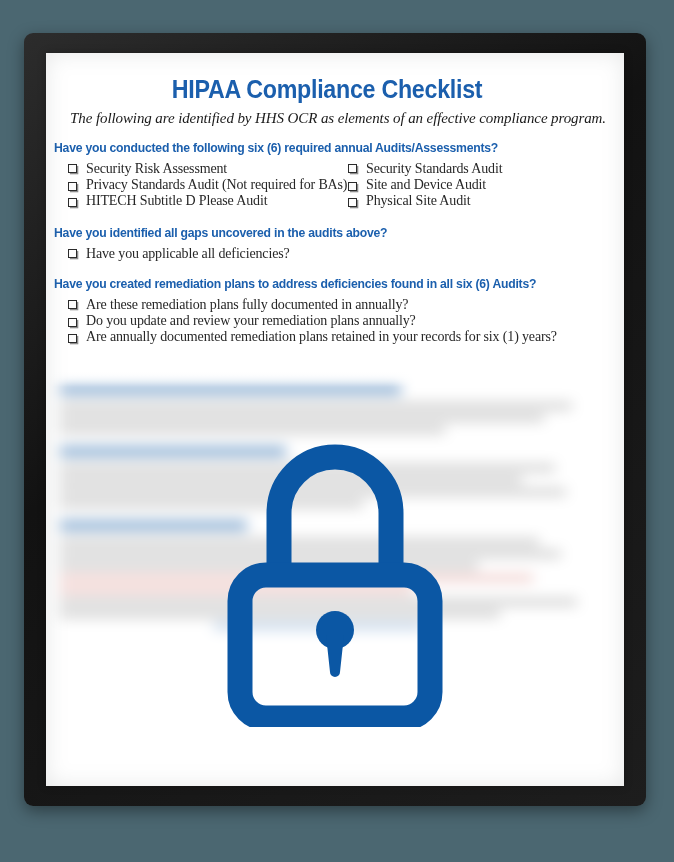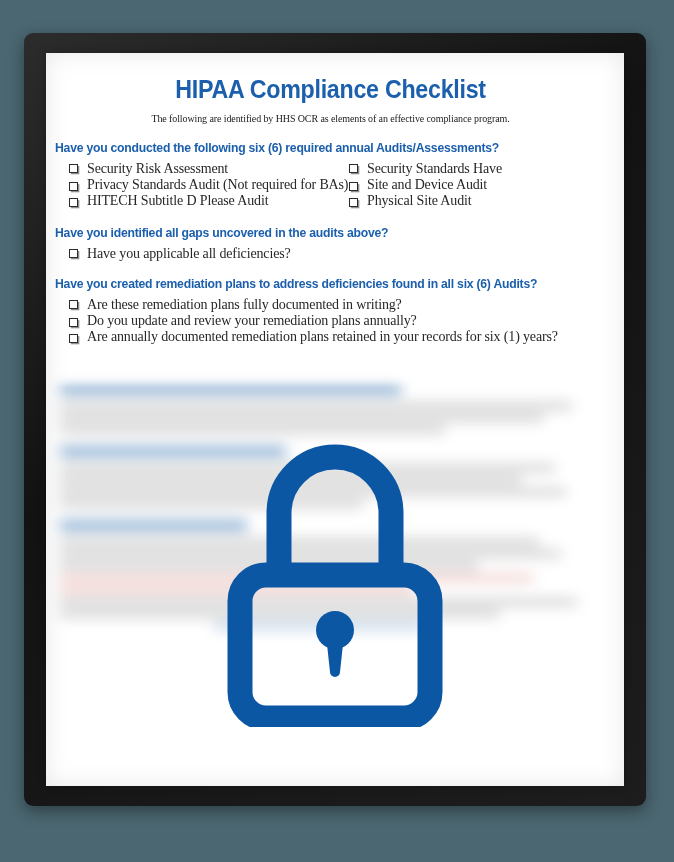--- a/index.html
+++ b/index.html
@@ -44,45 +44,47 @@
     position: absolute;
     left: 0;
     top: 0;
     width: 578px;
     height: 318px;
     background: #ffffff;
     z-index: 3;
   }
 
   .doc-inner {
-    padding: 22px 18px 0 9px;
+    padding: 22px 18px 0 2px;
   }
 
   #doc-title {
     text-align: center;
     color: #1b5fad;
     font-family: "Liberation Sans", sans-serif;
     font-weight: bold;
     font-size: 25px;
     letter-spacing: -0.3px;
     margin: 0 0 7px 0;
     transform: scaleX(0.93);
   }
 
   .subtitle-line {
-    text-align: center;
+    text-align: right;
     color: #1a1a1a;
     font-family: "Liberation Serif", serif;
-    font-size: 10px;
+    font-style: italic;
+    font-size: 15px;
     line-height: 15px;
     letter-spacing: -0.1px;
   }
 
   .section {
     margin-top: 15px;
+    margin-left: 6px;
   }
   .section-heading {
     color: #1b5fad;
     font-family: "Liberation Sans", sans-serif;
     font-weight: bold;
     font-size: 12.6px;
     letter-spacing: -0.25px;
     margin: 0 0 6px 0;
     transform: scaleX(0.97);
     transform-origin: left center;
@@ -258,21 +260,21 @@
                 <span class="item-label">Privacy Standards Audit (Not required for BAs)</span>
               </div>
               <div class="check-item">
                 <span class="checkbox"></span>
                 <span class="item-label">HITECH Subtitle D Please Audit</span>
               </div>
             </div>
             <div class="col col-right">
               <div class="check-item">
                 <span class="checkbox"></span>
-                <span class="item-label">Security Standards Have</span>
+                <span class="item-label">Security Standards Audit</span>
               </div>
               <div class="check-item">
                 <span class="checkbox"></span>
                 <span class="item-label">Site and Device Audit</span>
               </div>
               <div class="check-item">
                 <span class="checkbox"></span>
                 <span class="item-label">Physical Site Audit</span>
               </div>
             </div>
@@ -287,21 +289,21 @@
               <span class="item-label">Have you applicable all deficiencies?</span>
             </div>
           </div>
         </div>
 
         <div class="section">
           <div class="section-heading">Have you created remediation plans to address deficiencies found in all six (6) Audits?</div>
           <div class="items-one-col">
             <div class="check-item">
               <span class="checkbox"></span>
-              <span class="item-label">Are these remediation plans fully documented in writing?</span>
+              <span class="item-label">Are these remediation plans fully documented in annually?</span>
             </div>
             <div class="check-item">
               <span class="checkbox"></span>
               <span class="item-label">Do you update and review your remediation plans annually?</span>
             </div>
             <div class="check-item">
               <span class="checkbox"></span>
               <span class="item-label">Are annually documented remediation plans retained in your records for six (1) years?</span>
             </div>
           </div>

